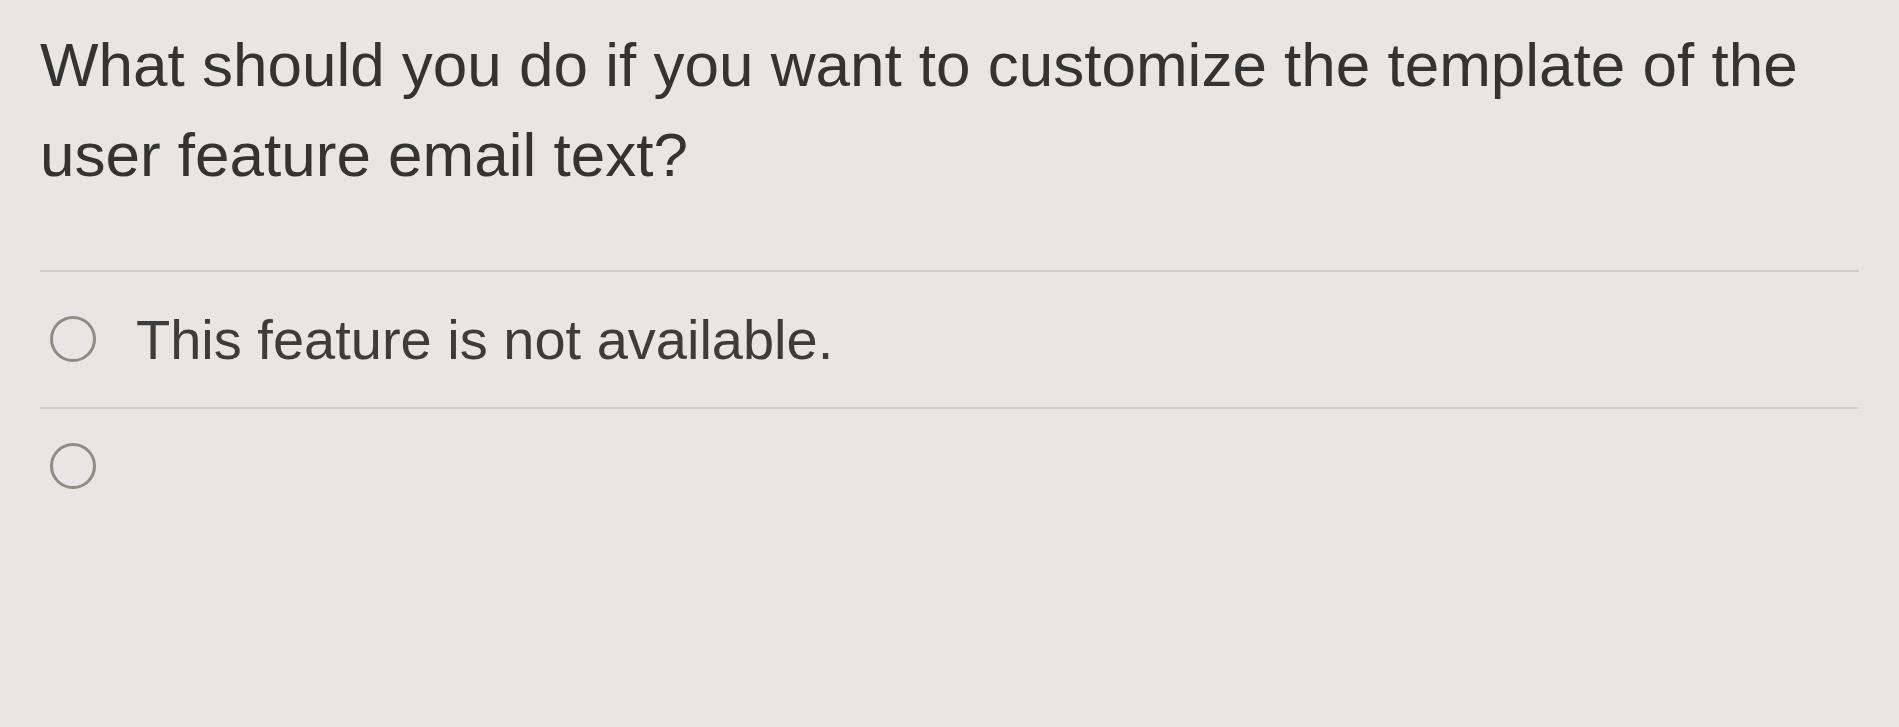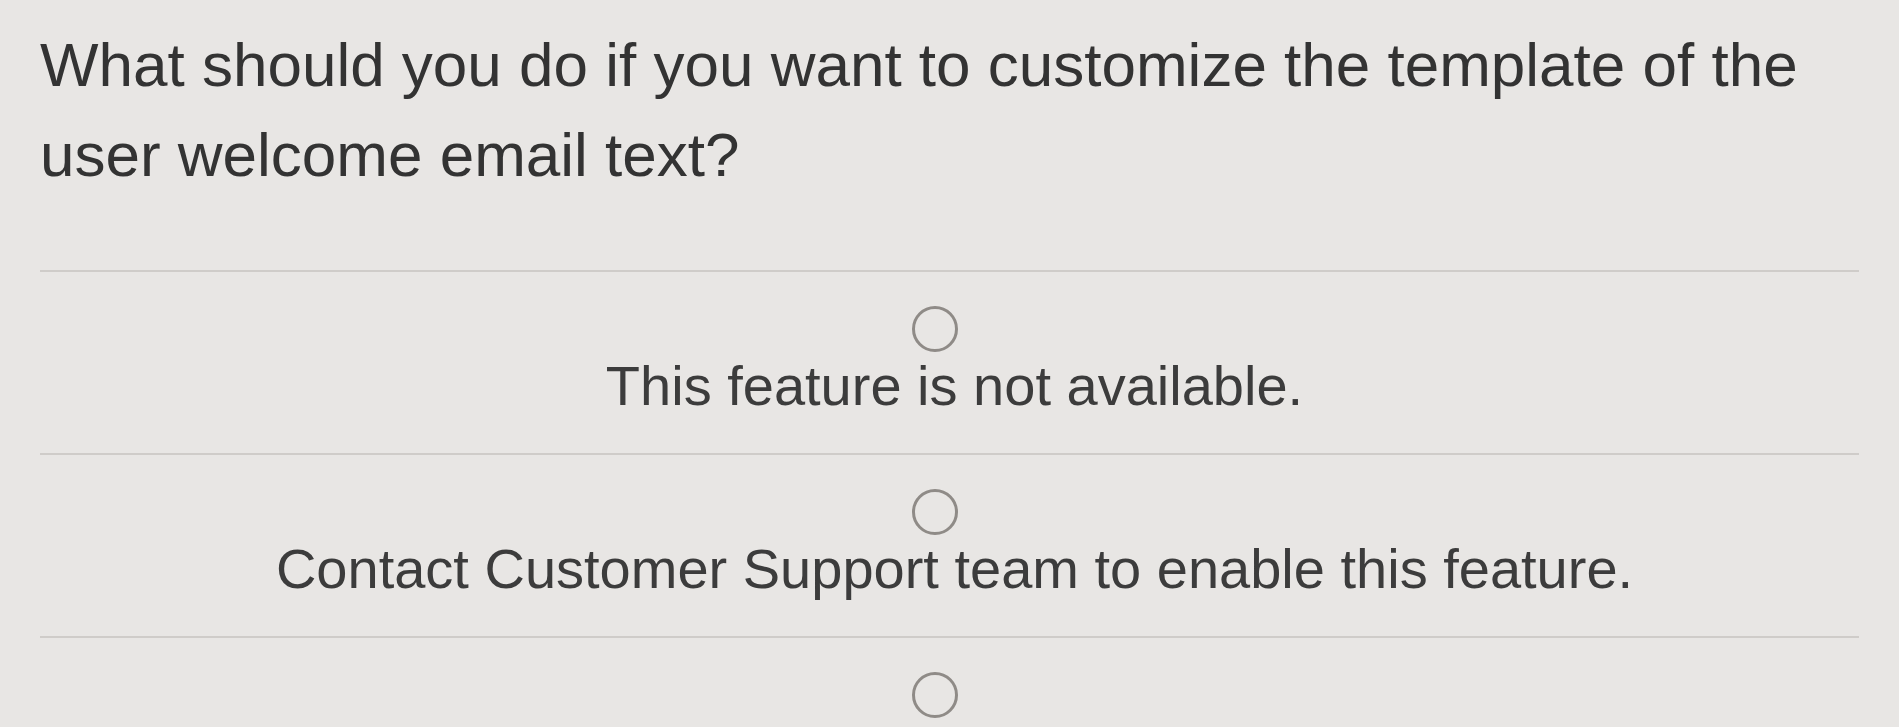--- a/index.html
+++ b/index.html
@@ -27,21 +27,20 @@
   }
   .options {
     margin-top: 10px;
   }
   .option {
     display: flex;
     align-items: center;
     border-top: 2px solid #cfccc9;
     padding: 34px 0 34px 10px;
     cursor: pointer;
-    flex-direction: column;
   }
   .option:last-child {
     padding-bottom: 20px;
   }
   .radio {
     flex: 0 0 auto;
     width: 46px;
     height: 46px;
     border: 3px solid #8f8b87;
     border-radius: 50%;
@@ -54,32 +53,28 @@
     line-height: 1.2;
     color: #3c3c3c;
     font-weight: 400;
   }
 </style>
 </head>
 <body>
 
 <div class="page">
 
-  <div class="question">What should you do if you want to customize the template of the user welcome email text?</div>
+  <div class="question">What should you do if you want to customize the template of the user feature email text?</div>
 
   <div class="options">
 
     <div class="option">
       <span class="radio"></span>
       <span class="option-label">This feature is not available.</span>
     </div>
 
-    <div class="option">
-      <span class="radio"></span>
-      <span class="option-label">Contact Customer Support team to enable this feature.</span>
-    </div>
 
     <div class="option">
       <span class="radio"></span>
     </div>
 
   </div>
 </div>
 
 </body></html>

